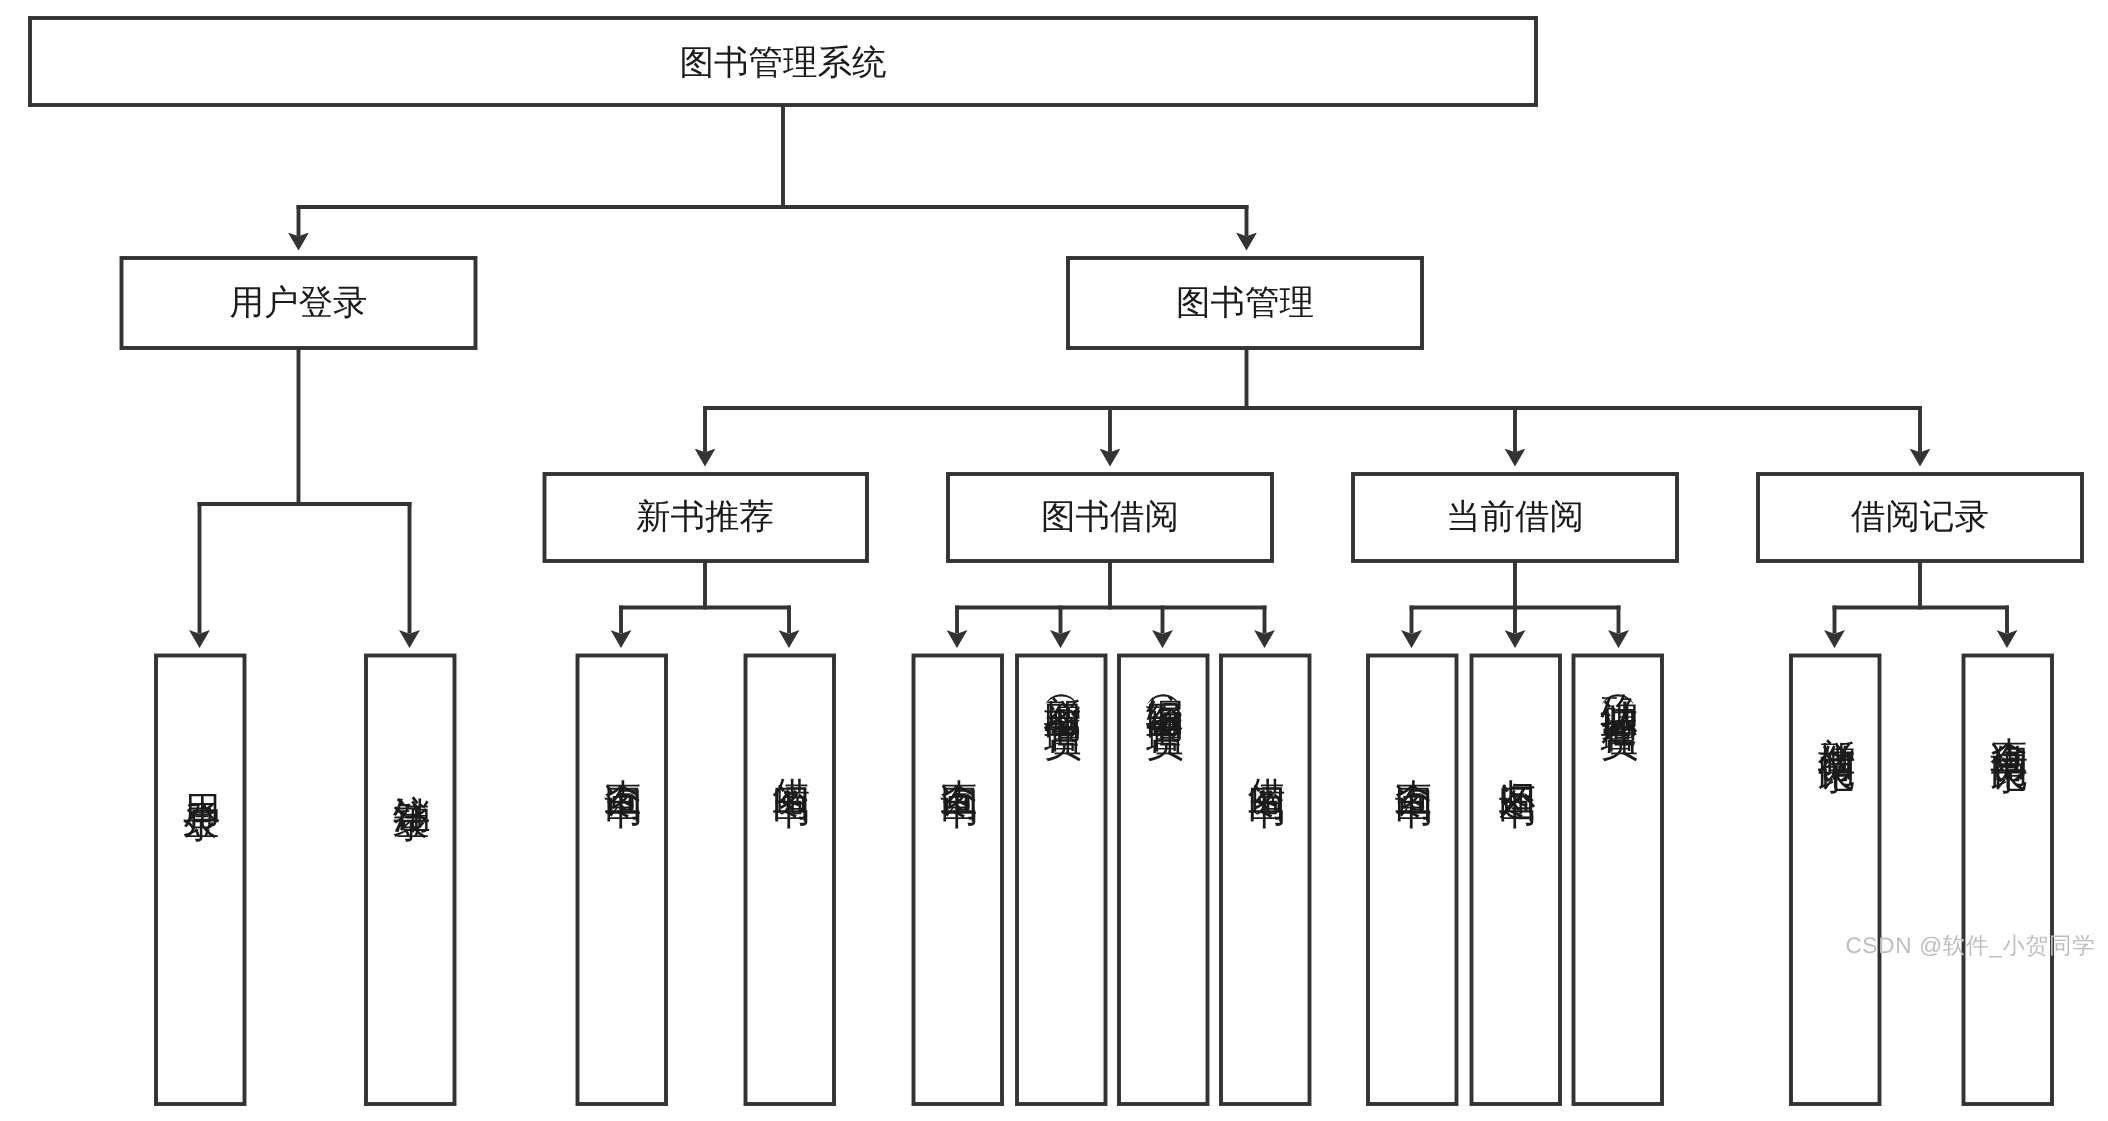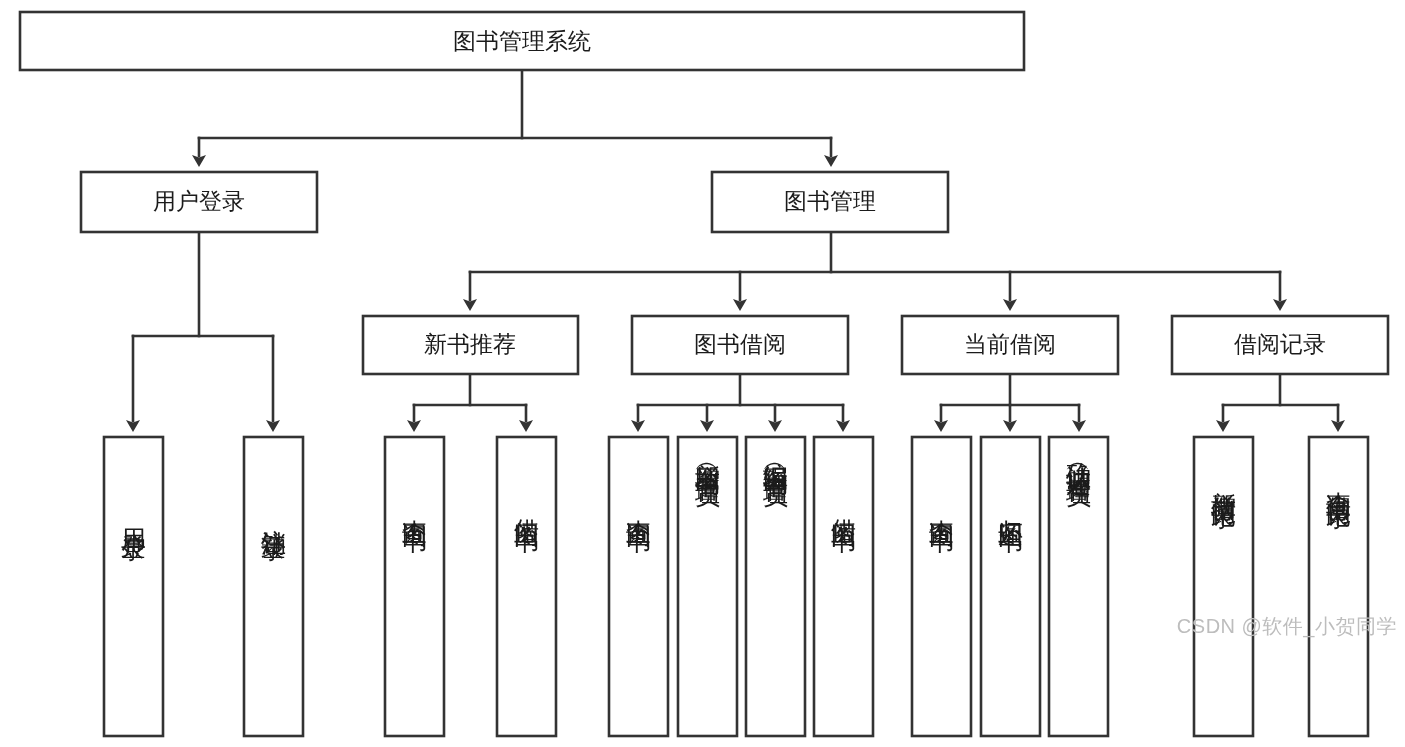--- a/index.html
+++ b/index.html
@@ -62,21 +62,21 @@
     line-height: 1;
     letter-spacing: 3px;
     color: #1b1b1b;
     white-space: nowrap;
   }
   #watermark {
     position: absolute;
     right: 8px;
     bottom: 6px;
     font-family: "Liberation Sans", "DejaVu Sans", sans-serif;
-    font-size: 20px;
+    font-size: 15px;
     color: #bdbdbd;
     letter-spacing: 0.5px;
     white-space: nowrap;
   }
 </style>
 </head>
 <body>
 
 <div id="diagram-root">
 

